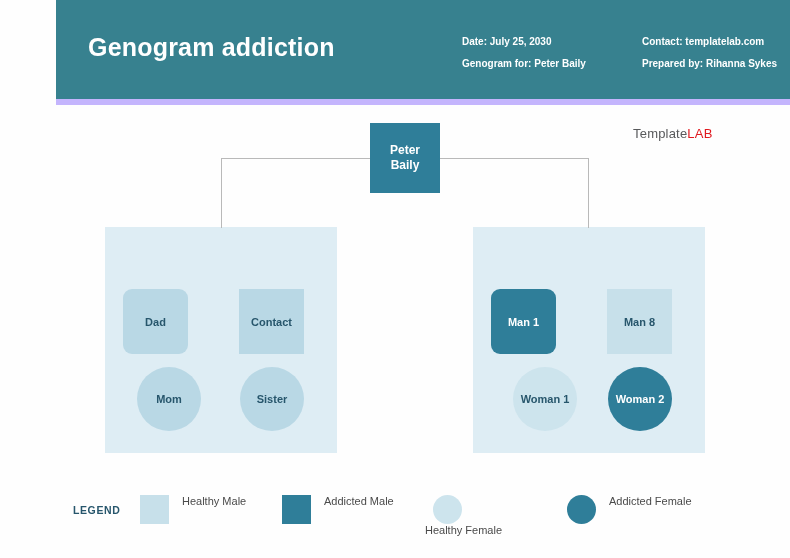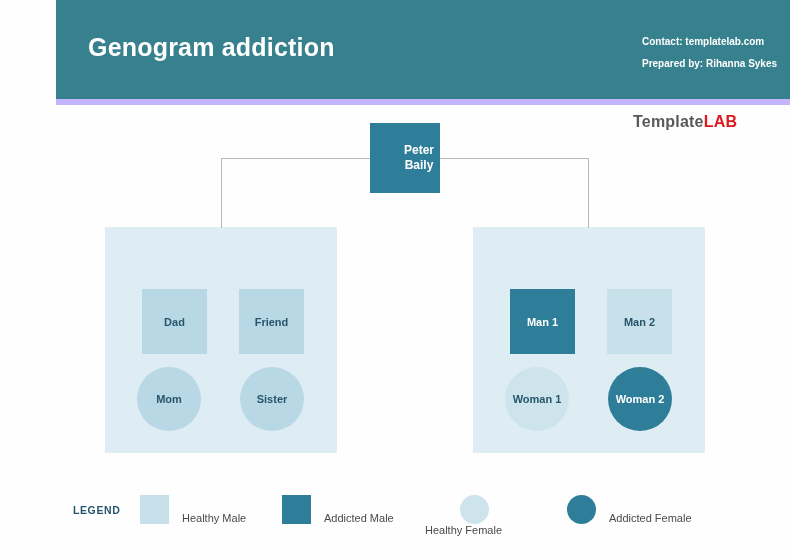--- a/index.html
+++ b/index.html
@@ -30,39 +30,39 @@
   .meta-col { position:absolute; top:31px; }
   .meta-col.left  { left:406px; }
   .meta-col.right { left:586px; }
   .meta-line {
     color:#ffffff; font-size:10px; font-weight:bold;
     line-height:22px; white-space:nowrap;
   }
 
   
   .logo {
-    position:absolute; left:633px; top:113px;
-    font-size:16px; font-weight:bold; letter-spacing:0.2px;
+    position:absolute; left:633px; top:126px;
+    font-size:13px; font-weight:normal; letter-spacing:0.2px;
     white-space:nowrap;
   }
   .logo .gray { color:var(--logo-gray, #58595B); }
   .logo .red  { color:var(--logo-red, #E0191F); }
 
   
   .connector { position:absolute; background:var(--connector-gray, #B9B9B9); z-index:1; }
   .h-line  { left:221px; top:158px; width:368px; height:1px; }
   .v-left  { left:221px; top:158px; width:1px; height:70px; }
   .v-right { left:588px; top:158px; width:1px; height:70px; }
 
   
   .root-box {
     position:absolute; left:370px; top:123px;
     width:70px; height:70px;
     background:var(--addicted-teal, #2F7E99);
-    display:flex; align-items:center; justify-content:flex-end;
+    display:flex; align-items:center; justify-content:center;
     z-index:2;
   }
   .root-box .name {
     width:42px; text-align:center;
     color:#ffffff; font-size:12px; font-weight:bold; line-height:15px;
   }
 
   
   .group {
     position:absolute; top:227px;
@@ -77,58 +77,62 @@
     color:var(--label-dark, #27566C);
     font-size:18px; font-weight:bold;
   }
   .shape {
     position:absolute;
     display:flex; align-items:center; justify-content:center;
     font-size:11px; font-weight:bold; text-align:center;
   }
   .shape.square { width:65px; height:65px; }
   .shape.circle { width:64px; height:64px; border-radius:50%; }
-  .pos-a { left:37px;  top:62px;  }
+  .pos-a { left:18px;  top:62px;border-radius:9px;  }
   .pos-b { left:134px; top:62px;  }
   .pos-c { left:32px;  top:140px; }
   .pos-d { left:135px; top:140px; }
   .healthy       { background:var(--healthy-blue, #B9D8E5);        color:var(--label-dark, #27566C); }
   .healthy-light { background:var(--healthy-blue-light, #C7E0EA);  color:var(--label-dark, #27566C); }
-  .healthy-fem   { background:var(--healthy-female-light, #CDE4ED);color:var(--label-dark, #27566C); }
+  .healthy-fem   { background:var(--healthy-female-light, #CDE4ED);color:var(--label-dark, #27566C);margin-left:8px; }
   .addicted      { background:var(--addicted-teal, #2F7E99);       color:#ffffff; }
 
   
   .legend-title {
     position:absolute; left:73px; top:495px; height:29px;
     display:flex; align-items:center;
     color:var(--label-dark, #27566C);
     font-size:10.5px; font-weight:bold; letter-spacing:0.6px;
   }
   .legend-item {
     position:absolute; top:495px;
-    display:flex; align-items:flex-end;
+    display:flex; align-items:flex-start;
   }
   .legend-item.i1 { left:140px; }
   .legend-item.i2 { left:282px; }
   .legend-item.i3 { left:425px;flex-direction:column; }
   .legend-item.i4 { left:567px; }
   .swatch { width:29px; height:29px; margin-right:13px; flex:0 0 auto; }
   .swatch.round { border-radius:50%; }
   .legend-text {
     color:var(--legend-text, #4A4A4A);
     font-size:11px; white-space:nowrap;
   }
 </style>
 </head>
 <body>
 
 <div class="page">
 
   <div class="header">
     <div class="page-title">Genogram addiction</div>
+    <div class="meta-col left">
+      <div class="meta-line">Date: July 25, 2030</div>
+      <div class="meta-line">Genogram for: Peter Baily</div>
+    </div>
     <div class="meta-col right">
       <div class="meta-line">Contact: templatelab.com</div>
       <div class="meta-line">Prepared by: Rihanna Sykes</div>
     </div>
   </div>
 
   <div class="logo">
     <span class="gray">Template</span><span class="red">LAB</span>
   </div>
 
@@ -138,36 +142,36 @@
 
   <div class="root-box">
     <div class="name">Peter Baily</div>
   </div>
 
   <div class="group family">
     <div class="shape square healthy pos-a">
       <span>Dad</span>
     </div>
     <div class="shape square healthy pos-b">
-      <span>Friend</span>
+      <span>Contact</span>
     </div>
     <div class="shape circle healthy pos-c">
       <span>Mom</span>
     </div>
     <div class="shape circle healthy pos-d">
       <span>Sister</span>
     </div>
   </div>
 
   <div class="group friend">
     <div class="shape square addicted pos-a">
       <span>Man 1</span>
     </div>
     <div class="shape square healthy-light pos-b">
-      <span>Man 2</span>
+      <span>Man 8</span>
     </div>
     <div class="shape circle healthy-fem pos-c">
       <span>Woman 1</span>
     </div>
     <div class="shape circle addicted pos-d">
       <span>Woman 2</span>
     </div>
   </div>
 
   <div class="legend-title">LEGEND</div>

